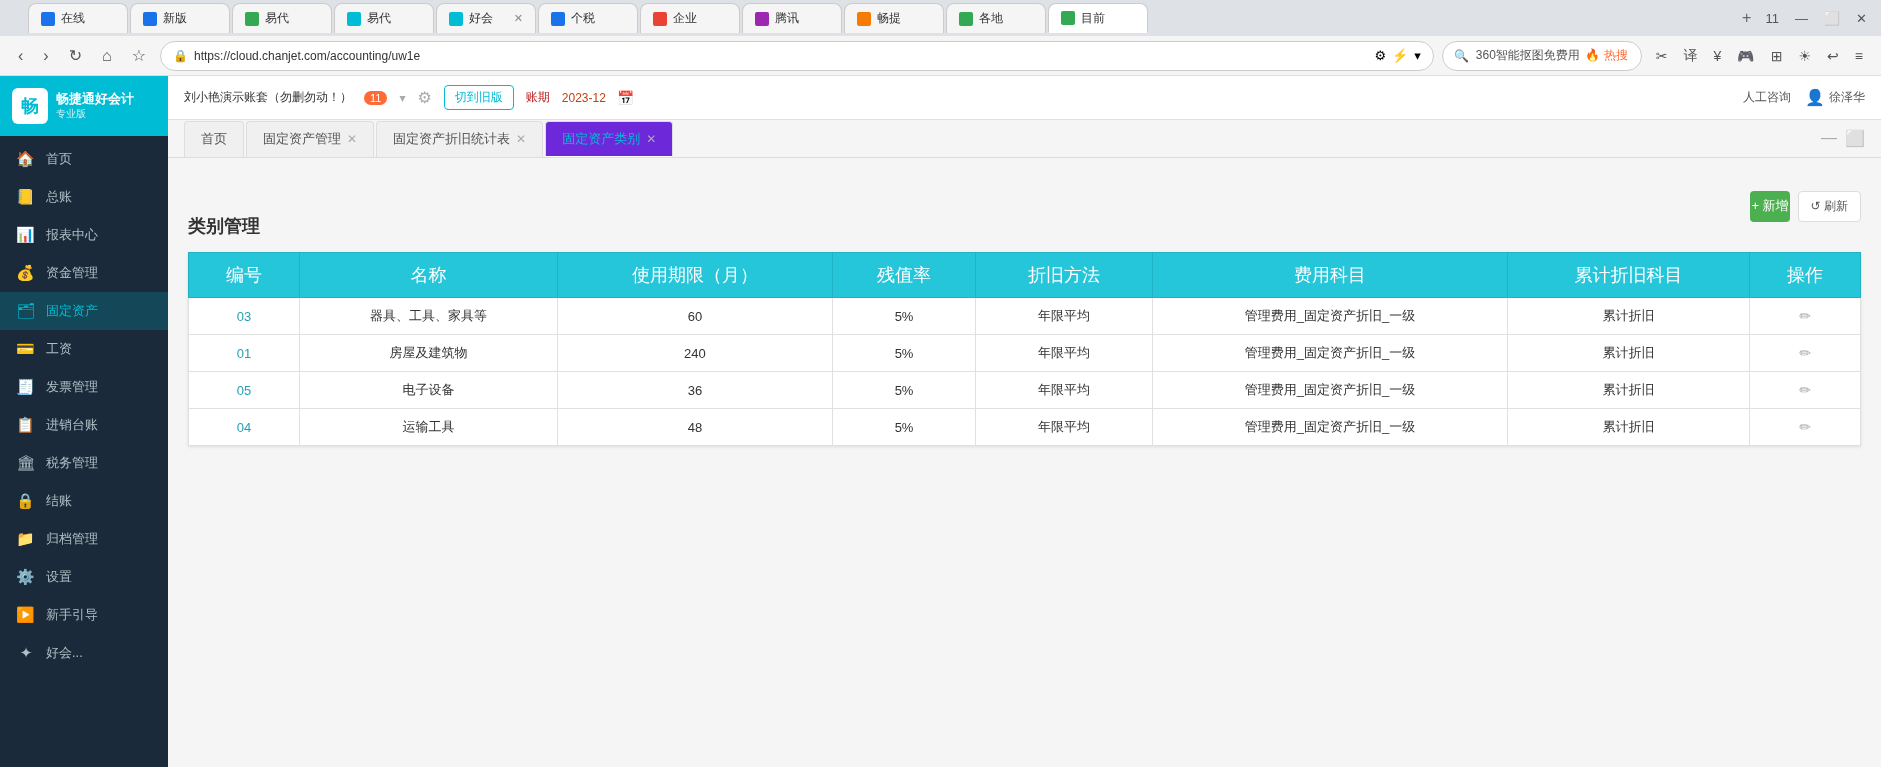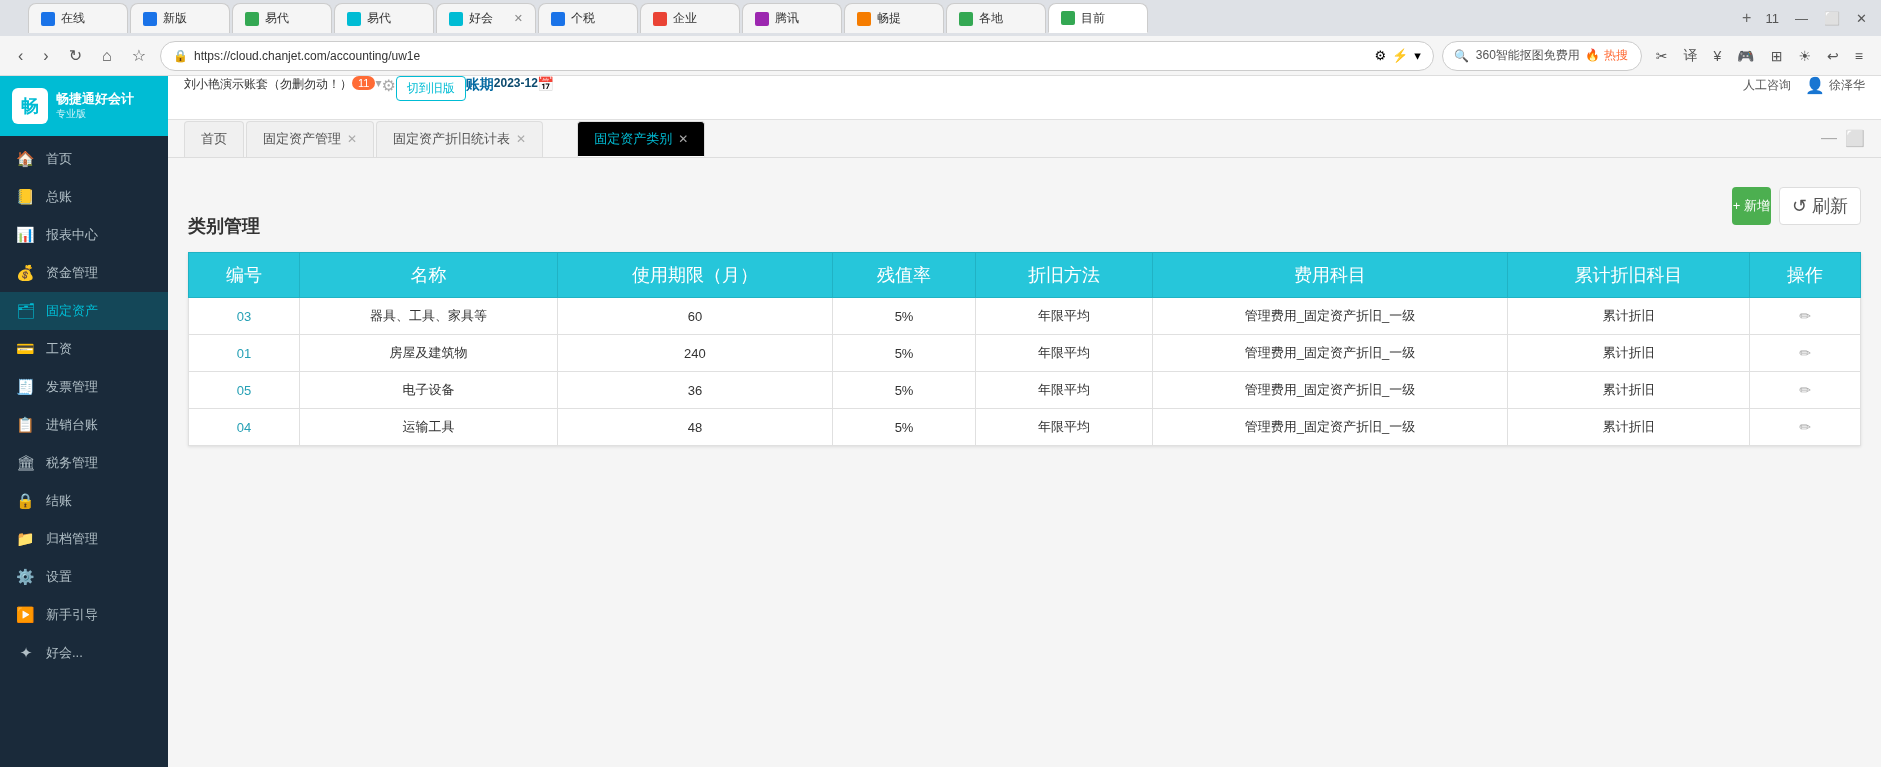--- a/index.html
+++ b/index.html
@@ -42,41 +42,41 @@
     .logo-sub { font-size: 10px; color: rgba(255,255,255,0.8); }
     .sidebar-nav { flex: 1; padding: 4px 0; }
     .nav-item { display: flex; align-items: center; padding: 10px 16px; gap: 10px; color: #b0bec5; cursor: pointer; font-size: 13px; }
     .nav-item.active { background: rgba(0,188,212,0.2); color: #00bcd4; }
     .nav-item-icon { font-size: 15px; width: 20px; text-align: center; }
 
     
     .main-content { flex: 1; display: flex; flex-direction: column; overflow: hidden; background: #f5f5f5; }
 
     
-    .top-bar { background: #fff; display: flex; align-items: flex-start; padding: 0 16px; height: 44px; border-bottom: 1px solid #e0e0e0; }
+    .top-bar { background: #fff; display: flex; align-items: center; padding: 0 16px; height: 44px; border-bottom: 1px solid #e0e0e0; gap: 12px; }
     .user-badge { background: #ff6b35; color: #fff; border-radius: 10px; padding: 1px 6px; font-size: 11px; }
-    .period-label { font-size: 14px; color: #0369a1; font-weight: bold; }
-    .period-value { font-size: 12px; color: #0c4a6e; font-weight: 700; }
+    .period-label { font-size: 12px; color: #b91c1c; }
+    .period-value { font-size: 12px; color: #c2410c; font-weight: 400; }
     .btn-switch { background: #fff; border: 1px solid #00bcd4; color: #00bcd4; border-radius: 4px; padding: 3px 10px; font-size: 12px; cursor: pointer; }
 
     
     .page-tabs { display: flex; align-items: center; background: #f5f5f5; border-bottom: 1px solid #ddd; padding: 0 16px; height: 38px; gap: 0; }
     .page-tab { display: flex; align-items: center; padding: 0 16px; height: 36px; font-size: 13px; color: #555; cursor: pointer; border: 1px solid #ddd; background: #f0f0f0; border-bottom: none; border-radius: 4px 4px 0 0; gap: 6px; margin-right: 2px; }
-    .page-tab.active { background: #000000; color: #00bcd4; border-color: #ddd; border-bottom: 1px solid #fff; margin-left: 32px; }
+    .page-tab.active { background: #6d28d9; color: #00bcd4; border-color: #ddd; border-bottom: 1px solid #fff; }
     .page-tab .close-x { color: #aaa; font-size: 12px; }
     .page-tab-icons { margin-left: auto; display: flex; gap: 8px; font-size: 16px; color: #aaa; }
 
     
     .page-content { flex: 1; overflow-y: auto; padding: 16px 20px; background: #f5f5f5; }
 
     .section-header { display: flex; align-items: center; justify-content: space-between; margin-bottom: 14px; }
     .section-title { font-size: 18px; color: #333; font-weight: 600; margin-top: 40px; }
     .section-actions { display: flex; gap: 8px; }
     .btn-add { background: #4caf50; color: #fff; border: none; border-radius: 4px; padding: 6px 1px; font-size: 13px; cursor: pointer; display: flex; align-items: center; gap: 4px; }
-    .btn-refresh { background: #fff; color: #555; border: 1px solid #ddd; border-radius: 4px; padding: 6px 12px; font-size: 18px; cursor: pointer; display: flex; align-items: center; gap: 4px; }
+    .btn-refresh { background: #fff; color: #555; border: 1px solid #ddd; border-radius: 4px; padding: 6px 12px; font-size: 12px; cursor: pointer; display: flex; align-items: center; gap: 4px; }
 
     
     .data-table { width: 100%; border-collapse: collapse; background: #fff; box-shadow: 0 1px 3px rgba(0,0,0,0.1); }
     .data-table th { background: #26c6da; color: #fff; padding: 10px 12px; text-align: center; font-weight: 500; font-size: 18px; border: 1px solid #20b2c4; }
     .data-table td { padding: 9px 12px; border: 1px solid #e0e0e0; text-align: center; font-size: 13px; color: #333; background: #fff; }
     .td-link { color: #26a0b5; text-decoration: none; }
     .td-left { text-align: left; }
     .edit-icon { color: #aaa; cursor: pointer; font-size: 14px; }
   </style>
 </head>

